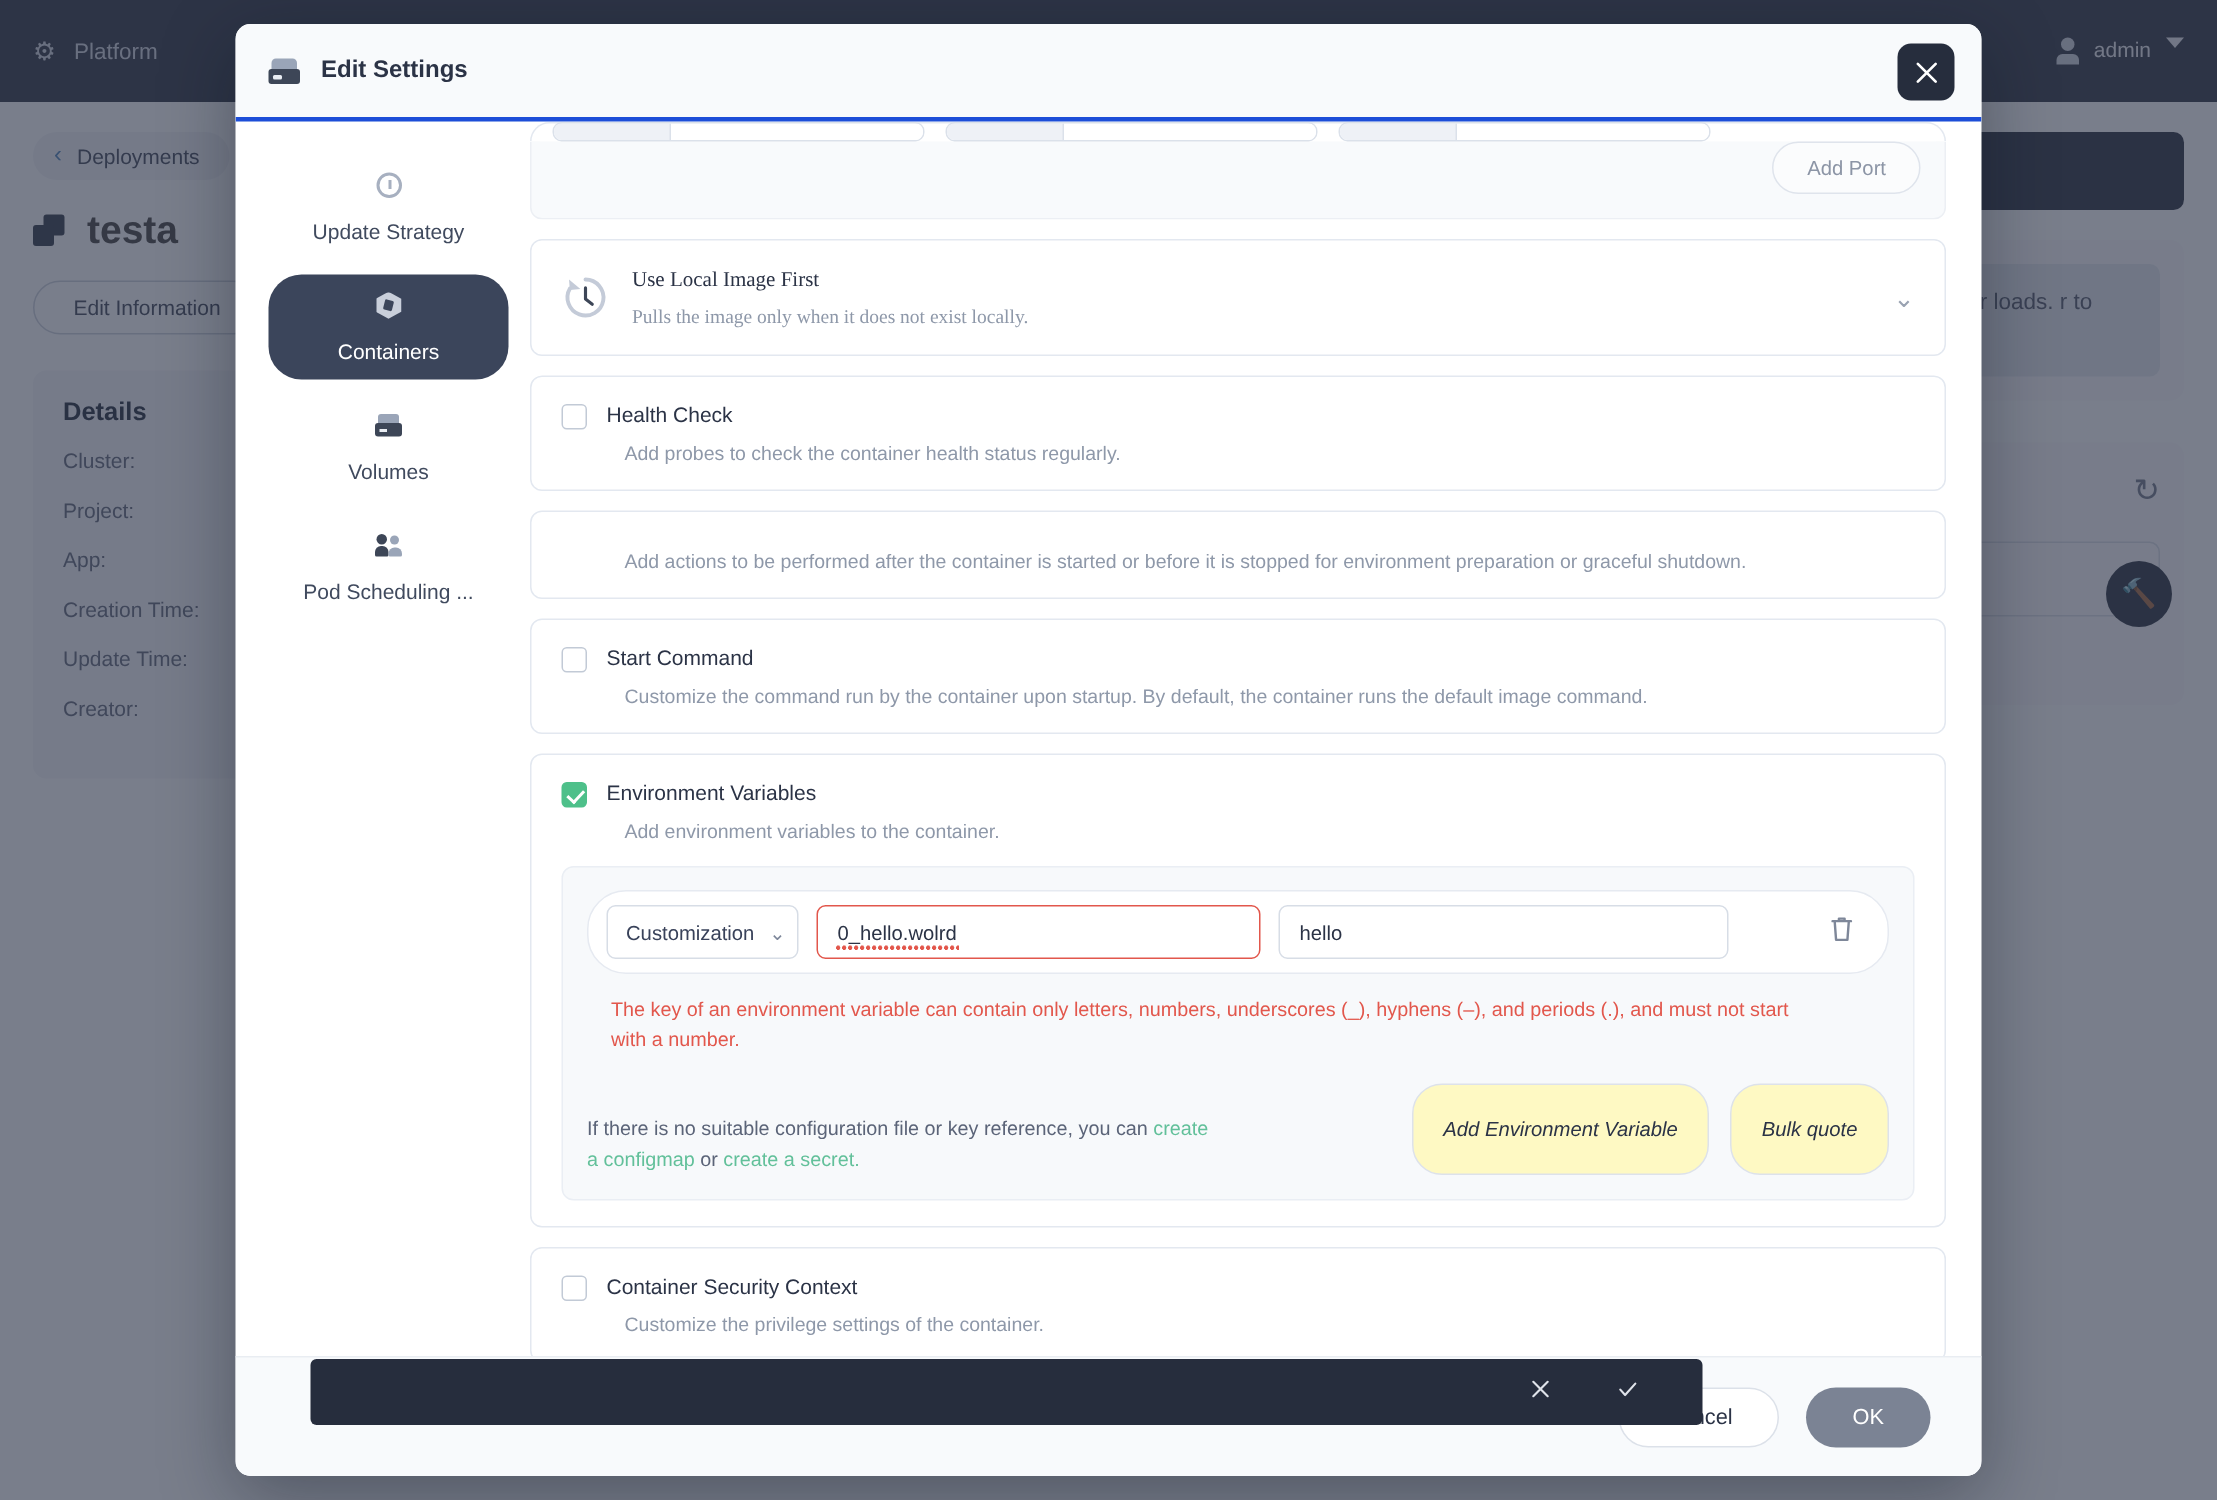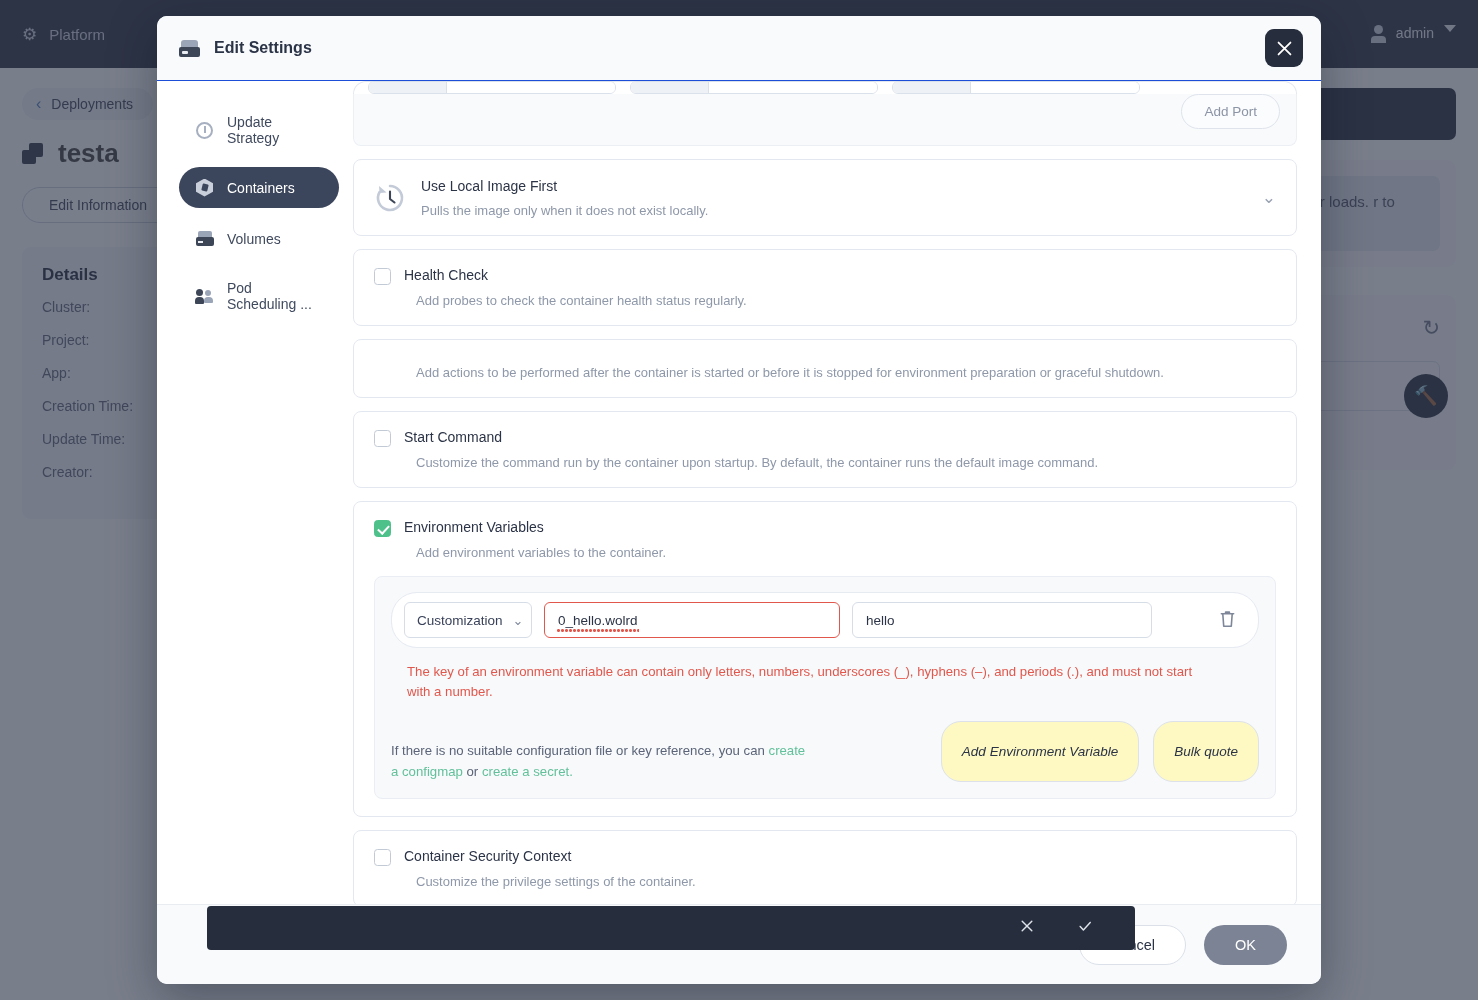--- a/index.html
+++ b/index.html
@@ -79,21 +79,21 @@
   #scrim { position: absolute; inset: 0; background: rgba(46,54,72,0.62); }
 
   
   #modal {
     position: absolute; left: 157px; top: 16px; width: 1164px; height: 968px;
     background: #ffffff; border-radius: 10px; overflow: hidden;
     box-shadow: 0 14px 48px rgba(10,16,30,0.35);
     display: flex; flex-direction: column;
   }
   #modal-head {
-    height: 65px; background: #f8fafc; border-bottom: 1px solid #1d4ed8;
+    height: 65px; background: #f8fafc; border-bottom: 3px solid #1d4ed8;
     display: flex; align-items: center; padding: 0 22px; position: relative; flex: 0 0 auto;
   }
   .hdd-icon { position: relative; width: 21px; height: 17px; margin-right: 14px; }
   .hdd-icon .top { position:absolute; left:2px; top:0; width:17px; height:8px; background:#9aa5b8; border-radius:3px 3px 0 0; }
   .hdd-icon .bot { position:absolute; left:0; top:7px; width:21px; height:10px; background:#3d4657; border-radius:2px; }
   .hdd-icon .led { position:absolute; left:3px; top:11px; width:6px; height:3px; background:#e9edf3; border-radius:1px; }
   #modal-title { font-size: 16px; font-weight: bold; color: #2b3346; }
   #close-btn {
     position: absolute; right: 18px; top: 13px; width: 38px; height: 38px;
     background: #262d3d; border-radius: 9px; border: none; cursor: pointer;
@@ -101,21 +101,21 @@
   }
   #close-btn svg { width: 17px; height: 17px; }
 
   #modal-body { flex: 1 1 auto; display: flex; min-height: 0; position: relative; }
 
   
   #modal-side { width: 196px; flex: 0 0 196px; padding: 22px 14px 0 22px; }
   .side-item {
     display: flex; align-items: center; gap: 13px;
     padding: 11px 16px; border-radius: 22px; cursor: pointer;
-    font-size: 14px; color: #404a5e; margin-bottom: 10px;
+    font-size: 14px; color: #404a5e; margin-bottom: 10px; flex-direction: column;
   }
   .side-item.active { background: #3b455b; color: #ffffff; }
   .side-ico { width: 19px; height: 19px; flex: 0 0 19px; display: flex; align-items: center; justify-content: center; }
   .ico-clock { width: 17px; height: 17px; border: 2.2px solid #a7b0c0; border-radius: 50%; position: relative; }
   .ico-clock::after { content: ""; position: absolute; left: 6px; top: 2.5px; width: 2px; height: 6.5px; background: #a7b0c0; }
   .ico-cube { width: 17px; height: 18px; background: #c9cfdb; clip-path: polygon(50% 0, 100% 26%, 100% 74%, 50% 100%, 0 74%, 0 26%); position: relative; }
   .ico-cube::after { content:""; position:absolute; left:5.5px; top:5px; width:6px; height:7px; background:#3b455b; border-radius:1px; transform: rotate(14deg); }
   .ico-hdd { position: relative; width: 18px; height: 15px; }
   .ico-hdd .t { position:absolute; left:2px; top:0; width:14px; height:7px; background:#9aa5b8; border-radius:2px 2px 0 0; }
   .ico-hdd .b { position:absolute; left:0; top:6px; width:18px; height:9px; background:#3d4657; border-radius:2px; }
@@ -150,21 +150,21 @@
     content: ""; position: absolute; left: 5px; top: 1.5px; width: 5px; height: 9px;
     border: solid #fff; border-width: 0 2px 2px 0; transform: rotate(43deg);
   }
   .ttl { font-size: 14px; color: #2b3346; font-weight: 500; }
   .sub { font-size: 13px; color: #8e98a9; margin-top: 8px; }
   .sub.indent { margin-left: 42px; }
 
   .local-row { display: flex; align-items: center; }
   .clock-big { width: 32px; height: 32px; flex: 0 0 32px; margin-right: 15px; position: relative; }
   .clock-big svg { width: 32px; height: 32px; }
-  .local-txt { flex: 1 1 auto; }
+  .local-txt { flex: 1 1 auto; font-family: Liberation Serif, serif; }
   .chev-sm { color: #9aa3b2; font-size: 17px; margin-left: auto; padding-left: 16px; cursor: pointer; }
 
   
   .ports-stub { background: #f8fafc; border: 1px solid #eceff4; border-top: none; border-radius: 0 0 8px 8px; padding: 0 16px 16px; margin-bottom: 13px; }
   .stub-pillrow { display: flex; gap: 14px; align-items: flex-start; margin-bottom: 16px; }
   .stub-group { display: flex; border: 1px solid #dbe1ea; border-radius: 6px; overflow: hidden; height: 13px; }
   .stub-a { width: 78px; background: #eef1f6; border-right: 1px solid #dbe1ea; }
   .stub-b { width: 168px; background: #fff; }
   .stub-outer { border: 1px solid #e3e8f0; border-bottom: none; border-radius: 22px 22px 0 0; padding: 0 14px; height: 13px; display:flex; align-items:flex-end; }
   .addport-wrap { display: flex; justify-content: flex-end; }

